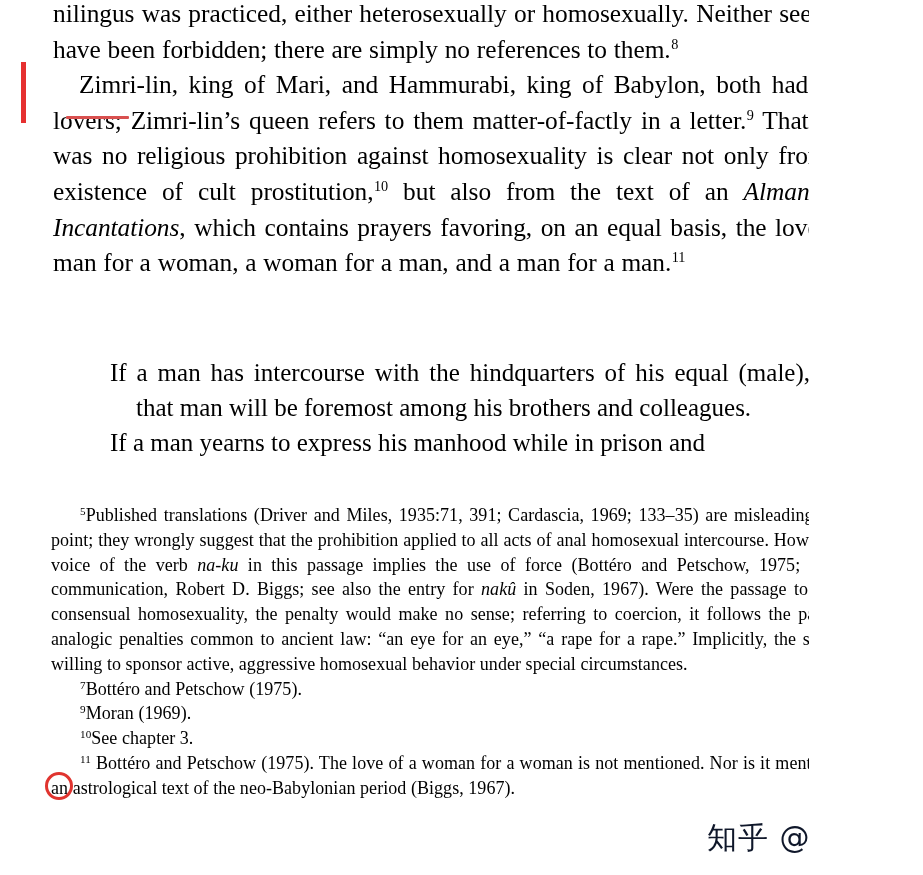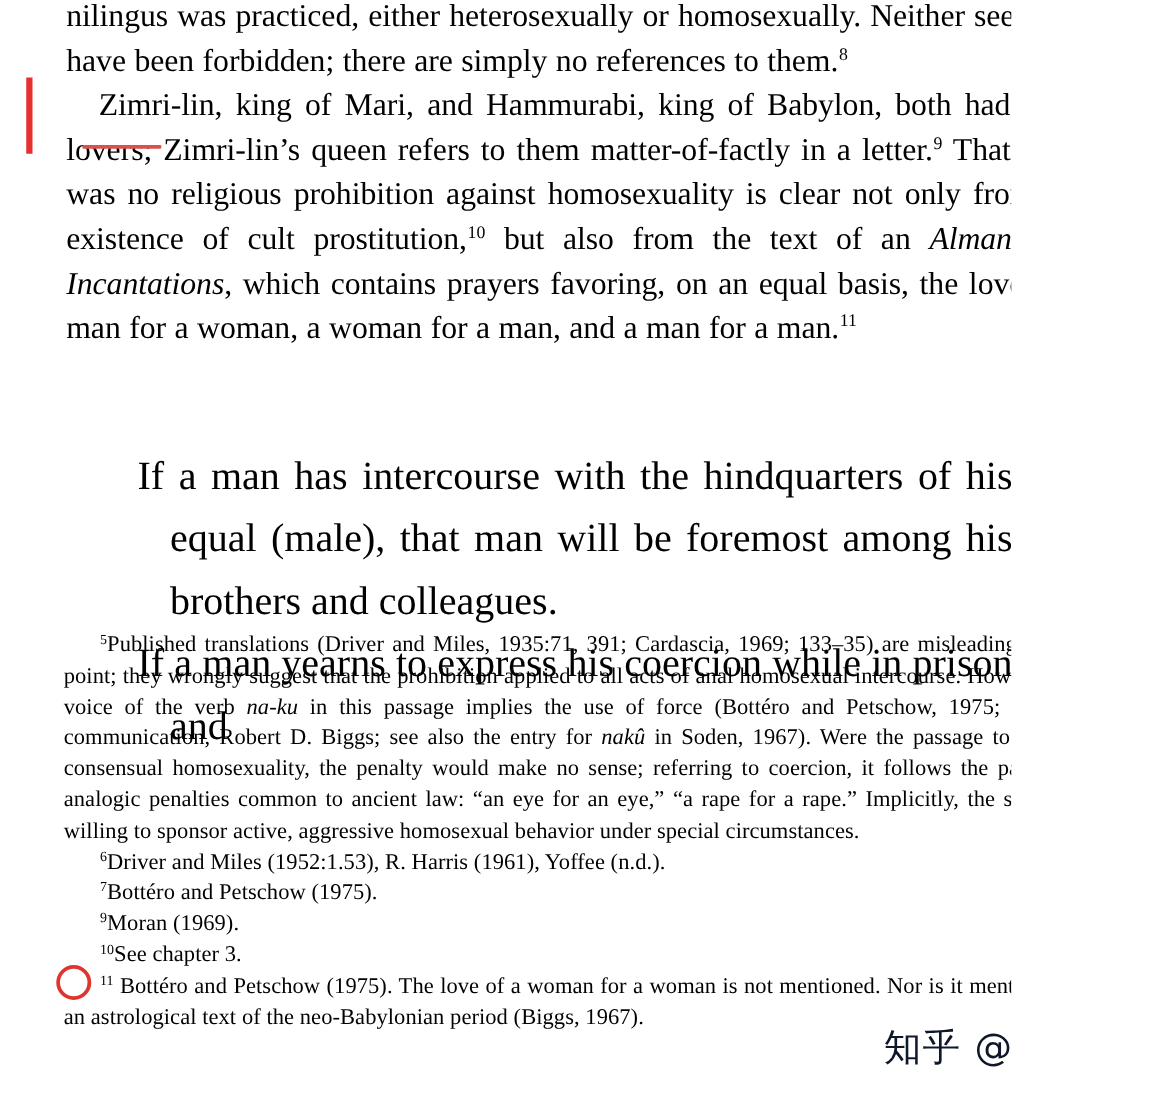--- a/index.html
+++ b/index.html
@@ -50,22 +50,22 @@
 
   
   .quote-block {
     position: absolute;
     left: 110px;
     top: 355px;
     width: 700px;
   }
   .quote-line {
     margin: 0;
-    font-size: 32px;
-    line-height: 50px;
+    font-size: 25px;
+    line-height: 35px;
     text-align: justify;
     text-align-last: left;
     padding-left: 26px;
     text-indent: -26px;
   }
   .quote-line.q2 { text-align-last: left; }
 
   
   .footnotes {
     position: absolute;
@@ -146,26 +146,25 @@
 
 <div id="page">
 
   <div class="body-col">
     <p class="para cont">nilingus was practiced, either heterosexually or homosexually. Neither seems to have been forbidden; there are simply no references to them.<sup class="fn">8</sup></p>
     <p class="para indent">Zimri-lin, king of Mari, and Hammurabi, king of Babylon, both had male lovers; Zimri-lin’s queen refers to them matter-of-factly in a letter.<sup class="fn">9</sup> That there was no religious prohibition against homosexuality is clear not only from the existence of cult prostitution,<sup class="fn">10</sup> but also from the text of an <i>Almanac of Incantations</i>, which contains prayers favoring, on an equal basis, the love of a man for a woman, a woman for a man, and a man for a man.<sup class="fn">11</sup></p>
   </div>
 
   <div class="quote-block">
     <p class="quote-line">If a man has intercourse with the hindquarters of his equal (male), that man will be foremost among his brothers and colleagues.</p>
-    <p class="quote-line q2">If a man yearns to express his coercion while in prison and</p>
+    <p class="quote-line q2">If a man yearns to express his manhood while in prison and</p>
   </div>
 
   <div class="footnotes">
     <p class="fn-para big"><sup class="fnum">5</sup>Published translations (Driver and Miles, 1935:71, 391; Cardascia, 1969; 133–35) are misleading on this point; they wrongly suggest that the prohibition applied to all acts of anal homosexual intercourse. However, the voice of the verb <i>na-ku</i> in this passage implies the use of force (Bottéro and Petschow, 1975; personal communication, Robert D. Biggs; see also the entry for <i>nakû</i> in Soden, 1967). Were the passage to refer to consensual homosexuality, the penalty would make no sense; referring to coercion, it follows the pattern of analogic penalties common to ancient law: “an eye for an eye,” “a rape for a rape.” Implicitly, the state was willing to sponsor active, aggressive homosexual behavior under special circumstances.</p>
-    <p class="fn-para short"><sup class="fnum">6</sup>Driver and Miles (1952:1.53), R. Harris (1961), Yoffee (n.d.).</p>
     <p class="fn-para short"><sup class="fnum">7</sup>Bottéro and Petschow (1975).</p>
     <p class="fn-para short"><sup class="fnum">9</sup>Moran (1969).</p>
     <p class="fn-para short"><sup class="fnum">10</sup>See chapter 3.</p>
     <p class="fn-para last"><sup class="fnum">11</sup> Bottéro and Petschow (1975). The love of a woman for a woman is not mentioned. Nor is it mentioned in an astrological text of the neo-Babylonian period (Biggs, 1967).</p>
   </div>
 
   <div class="mark-bar"></div>
   <div class="mark-underline"></div>
   <div class="mark-circle"></div>
 

